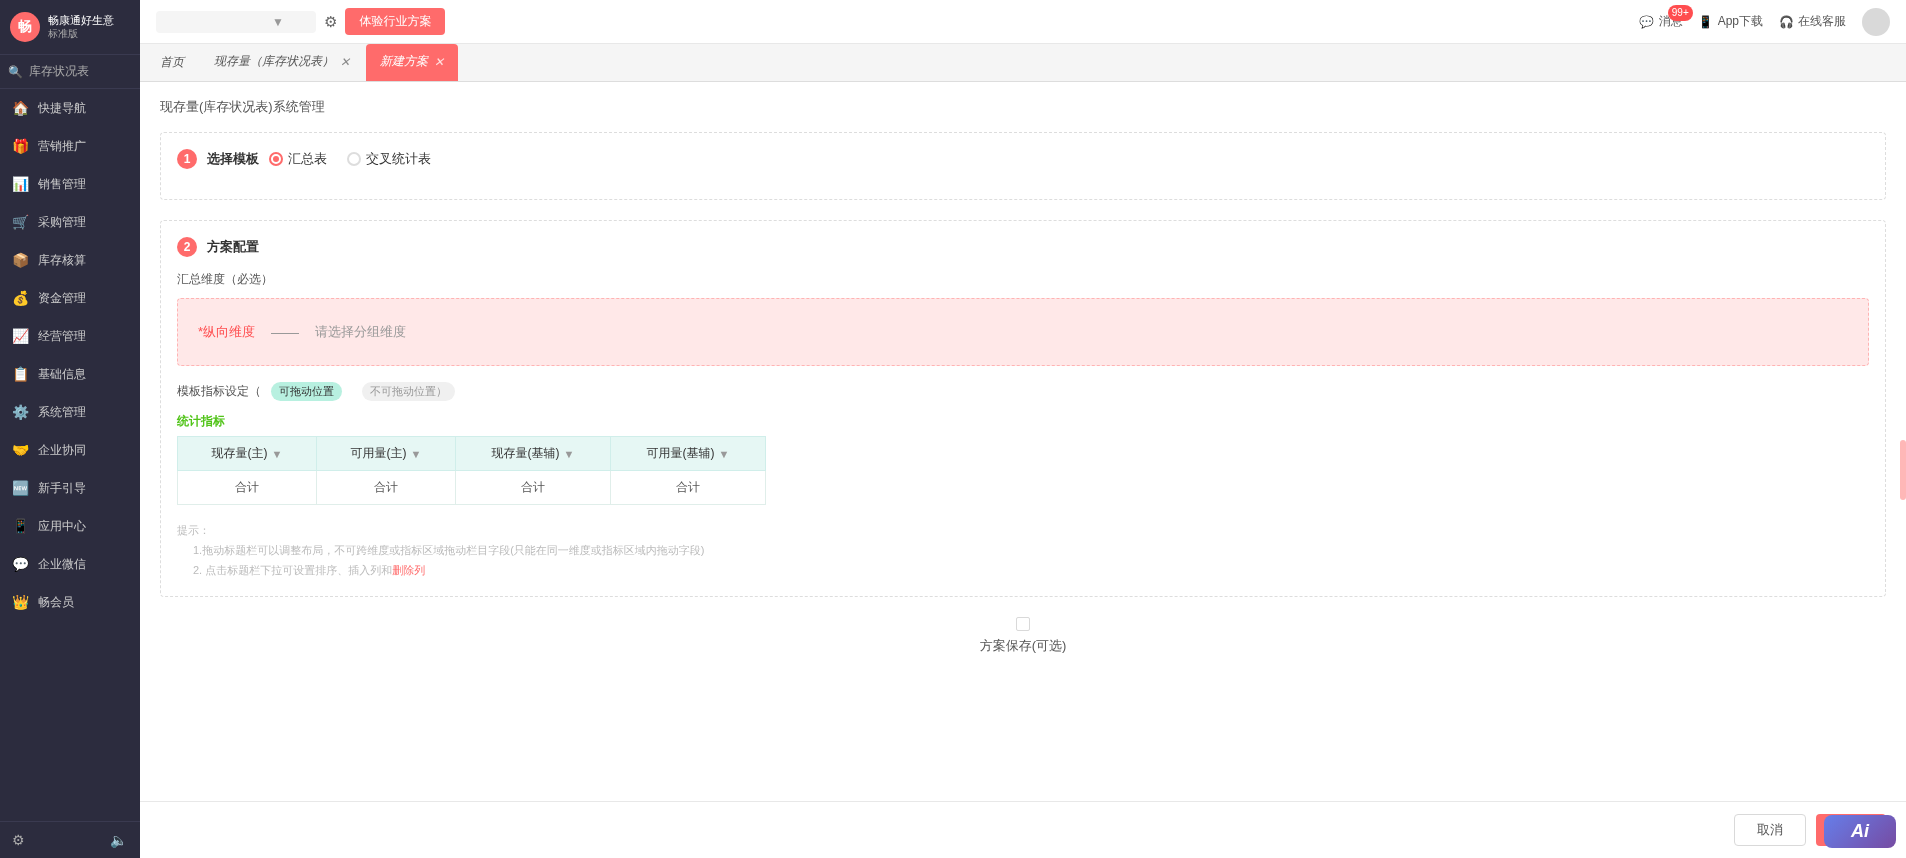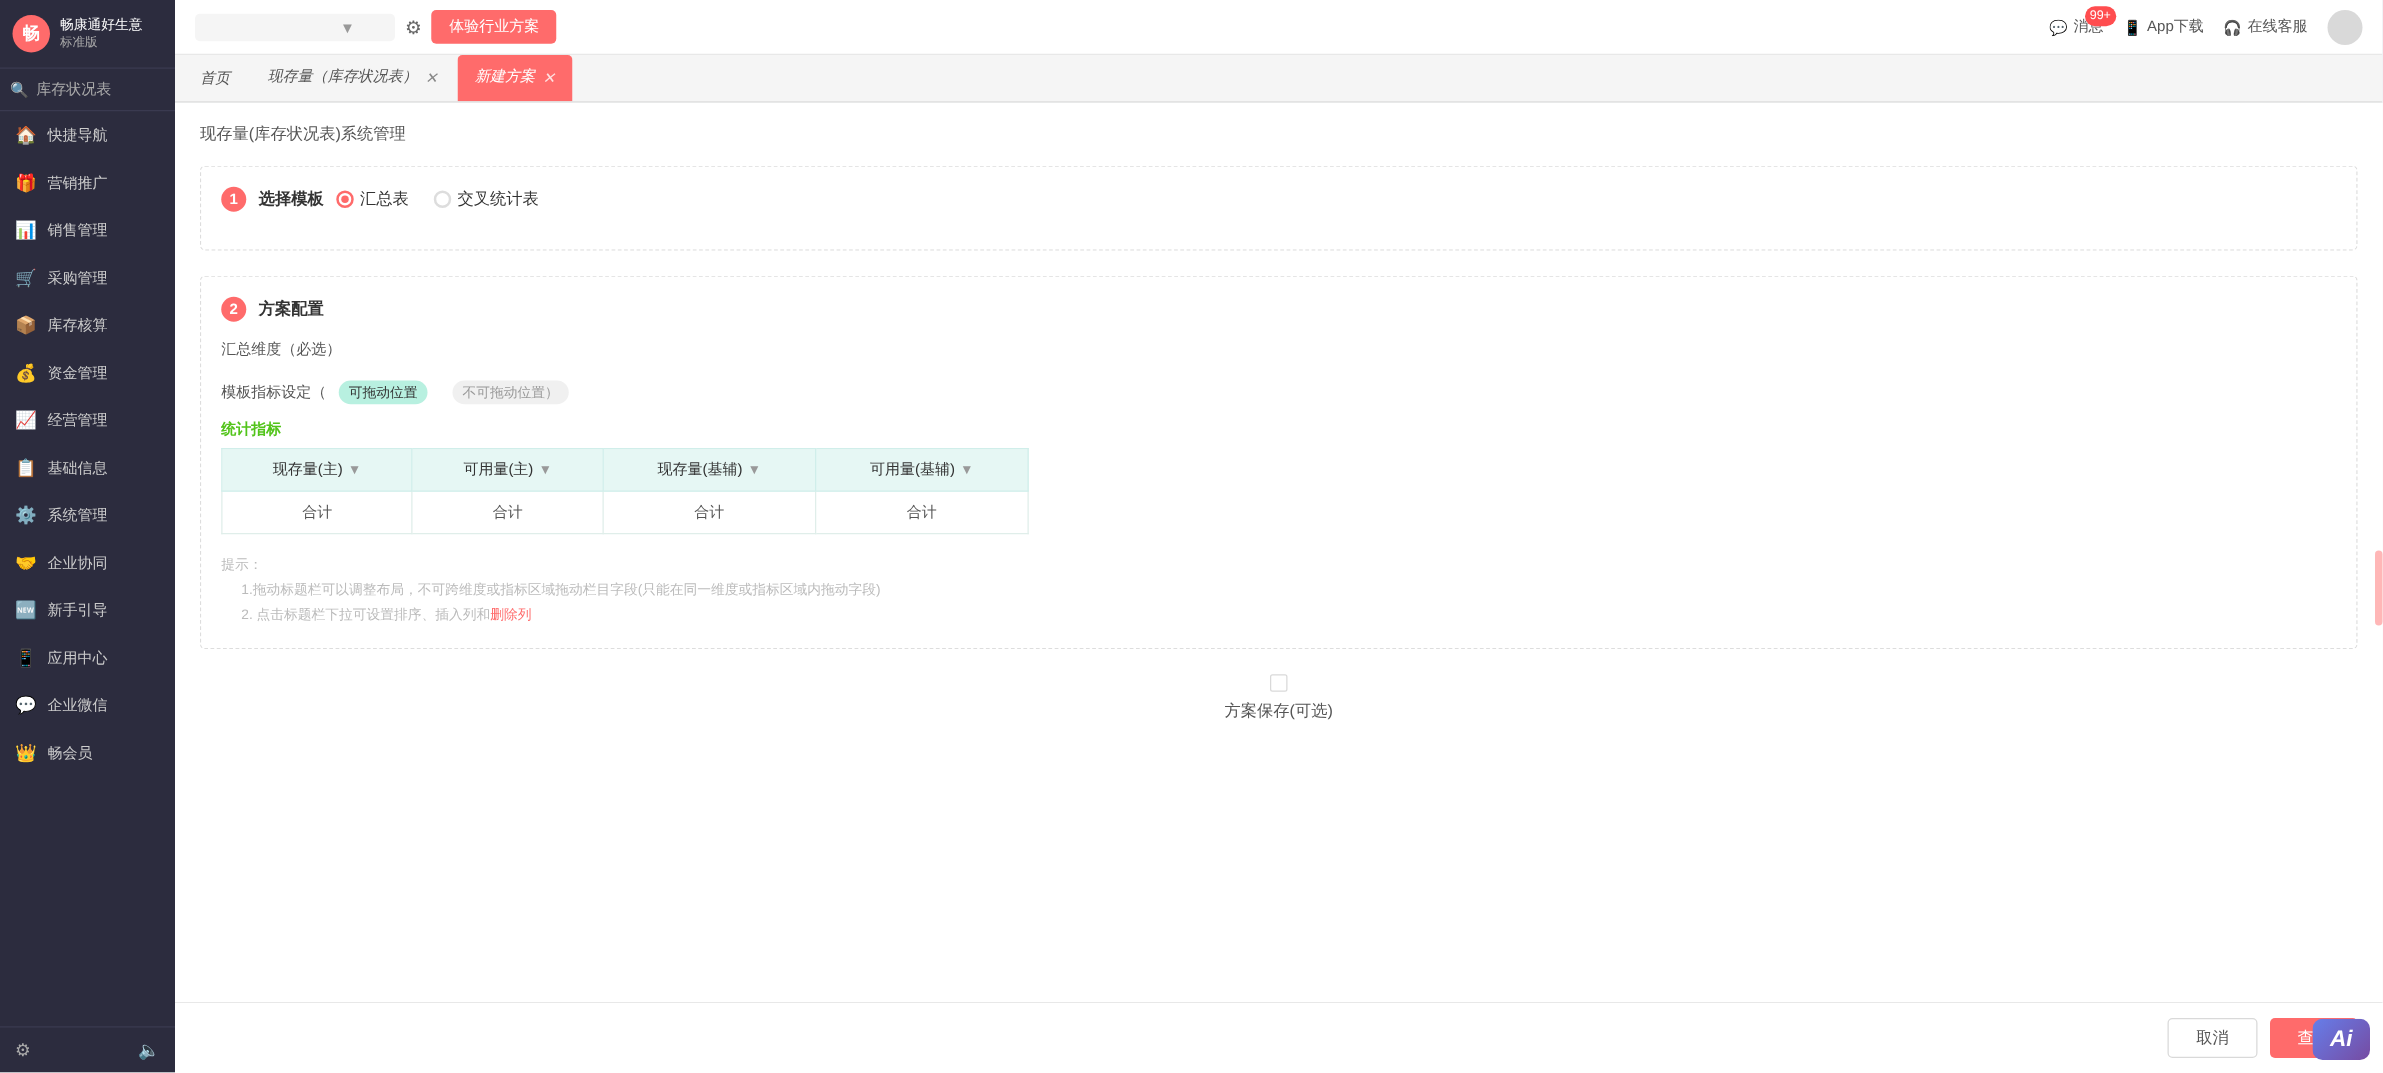--- a/index.html
+++ b/index.html
@@ -368,21 +368,21 @@
     }
 
     
     .stats-section-label {
       font-size: 12px;
       color: #52c41a;
       margin-bottom: 6px;
       font-weight: bold;
     }
     .stats-table {
-      width: 646px;
+      width: 589px;
       border-collapse: collapse;
       border: 1px solid #d0eeea;
     }
     .stats-table th {
       background: #e6f7f4;
       border: 1px solid #d0eeea;
       padding: 8px 16px;
       font-size: 12px;
       color: #333;
       font-weight: normal;
@@ -491,21 +491,21 @@
     }
 
     
     .ai-badge {
       position: fixed;
       bottom: 10px;
       right: 10px;
       background: linear-gradient(135deg, #667eea 0%, #764ba2 100%);
       color: #fff;
       border-radius: 8px;
-      padding: 6px 14px;
+      padding: 6px 27px;
       font-size: 18px;
       font-weight: bold;
       font-style: italic;
       cursor: pointer;
       z-index: 999;
     }
   </style>
 </head>
 <body>
 
@@ -652,20 +652,25 @@
       </div>
 
       <div class="section">
         <div class="section-header">
           <div class="section-num">2</div>
           <div class="section-title">方案配置</div>
         </div>
 
         <div class="dim-label">汇总维度（必选）</div>
 
+        <div class="dim-area">
+          <span class="dim-required">*纵向维度</span>
+          <span class="dim-arrow">——</span>
+          <span class="dim-placeholder">请选择分组维度</span>
+        </div>
 
         <div class="indicator-settings">
           <span>模板指标设定（</span>
           <span class="indicator-pill">可拖动位置</span>
           <span>        </span>
           <span class="indicator-pill-gray">不可拖动位置）</span>
         </div>
 
         <div class="stats-section-label">统计指标</div>
         <table class="stats-table">

